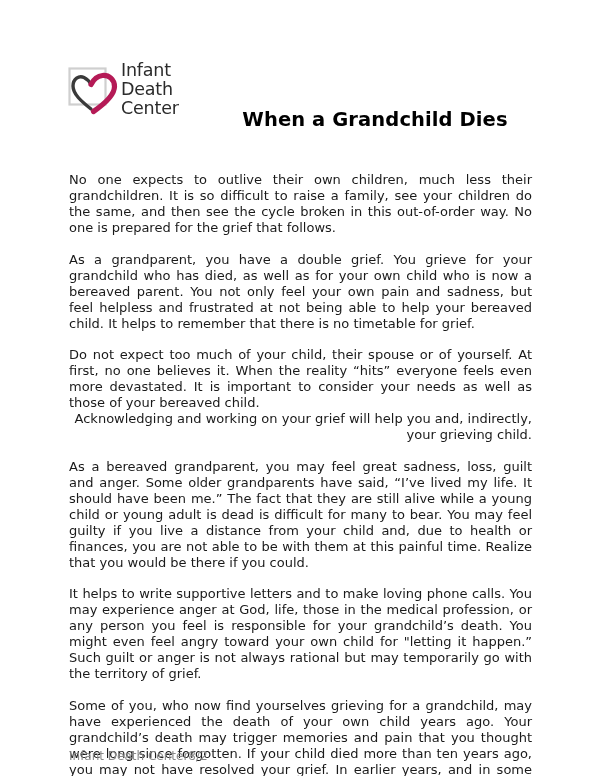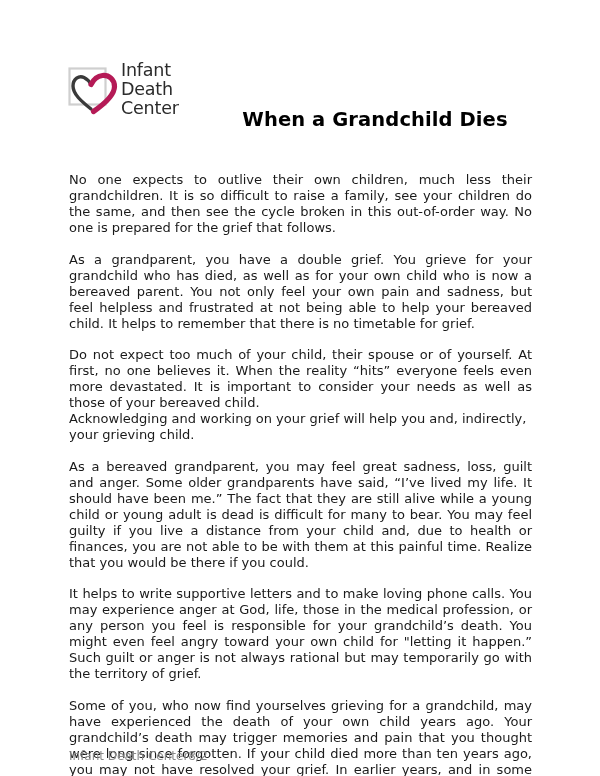--- a/index.html
+++ b/index.html
@@ -126,21 +126,21 @@
     hyphens: none;
   }
 
   .para:last-child {
     margin-bottom: 16px;
   }
 
   
   .para.has-break .tail {
     display: block;
-    text-align: left;
+    text-align: right;
   }
 
   
   .footer {
     position: absolute;
     left: 69px;
     top: 749px;
     width: 463px;
     display: flex;
     align-items: flex-start;

